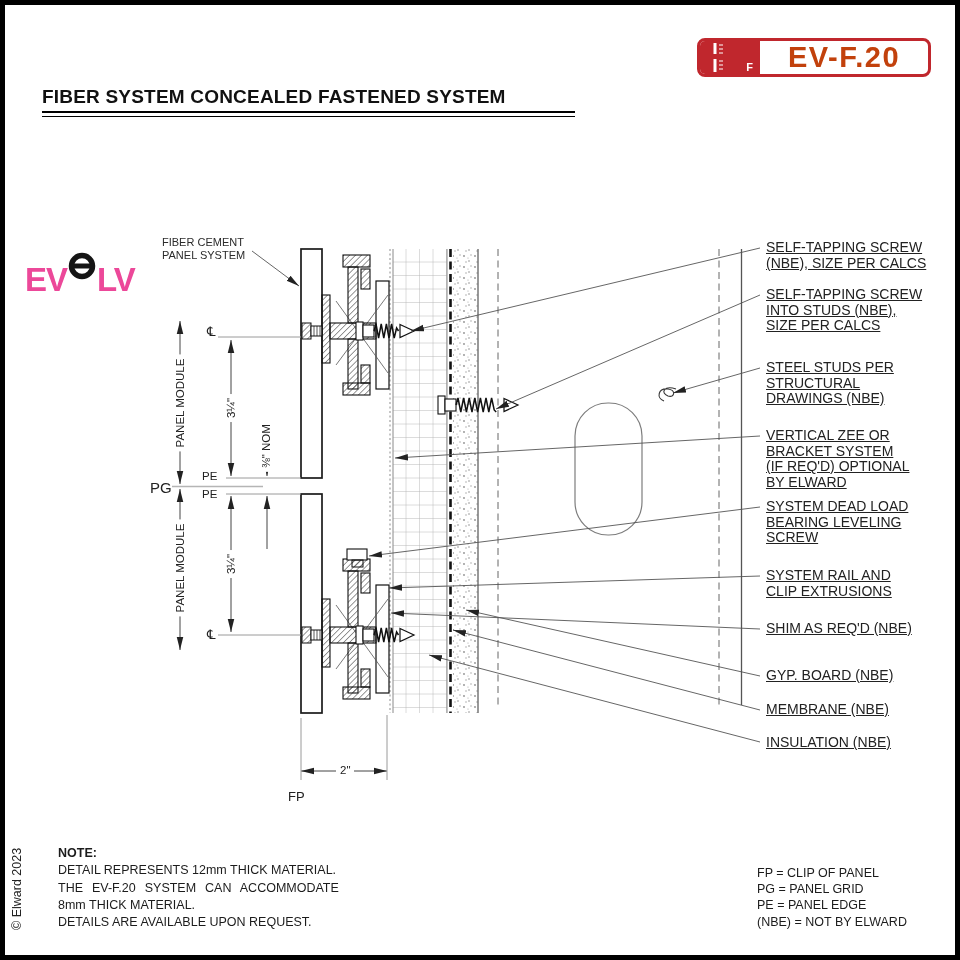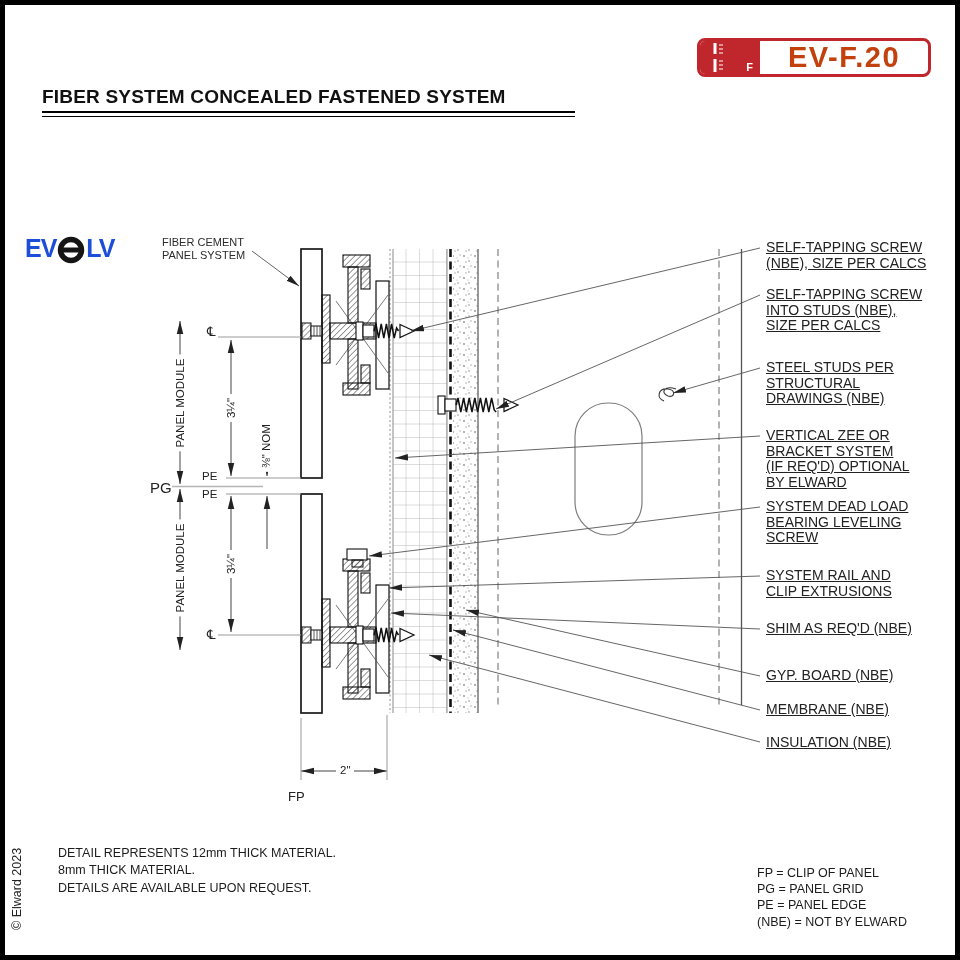--- a/index.html
+++ b/index.html
@@ -11,21 +11,21 @@
   #title{left:42px;top:86px;font-size:19px;font-weight:bold;letter-spacing:.2px;color:#111;}
   #title-rule{left:42px;top:111px;width:533px;height:3px;border-top:2.5px solid #000;border-bottom:1px solid #000;}
   #badge{left:697px;top:38px;width:234px;height:39px;background:#fff;border:3px solid #c0272d;
          border-radius:8px;box-sizing:border-box;display:flex;overflow:hidden;}
   #badge-icon{width:60px;background:#c0272d;position:relative;flex:none;}
   #badge-icon .f{position:absolute;right:7px;bottom:1px;color:#fff;font-size:11px;font-weight:bold;}
   #badge-code{flex:1;display:flex;align-items:center;justify-content:center;
               font-size:29px;font-weight:700;letter-spacing:1.5px;color:#c2410c;}
   
   #logo{left:25px;top:231px;display:flex;align-items:center;}
-  .logo-txt{font-size:25px;font-weight:900;letter-spacing:-1px;color:#1d4ed8;line-height:34px;}
+  .logo-txt{font-size:33px;font-weight:900;letter-spacing:-1px;color:#ec4899;line-height:34px;margin-top:32px;}
   #logo-sub{left:162px;top:236px;font-size:11px;line-height:13px;color:#2b2b2b;white-space:pre-line;}
   
   .callout{left:766px;width:175px;font-size:14px;line-height:15.5px;color:#222;white-space:pre-line;text-decoration:underline;}
   #note{left:58px;top:845px;font-size:12.5px;line-height:17.3px;color:#1c1c1c;}
   #note .h{font-weight:bold;}
   #note .just{word-spacing:5.5px;}
   #legend{left:757px;top:865px;font-size:12.5px;line-height:16.2px;color:#1c1c1c;}
   
   .dim{font-size:11.5px;color:#222;background:#fff;z-index:20;}
   .vdim{transform:translate(-50%,-50%) rotate(-90deg);padding:1px 4px;white-space:nowrap;}
@@ -239,21 +239,23 @@
 <div class="abs dim vdim txt" style="left:266px;top:446px">⅜" NOM</div>
 <div class="abs dim cl txt" style="left:205px;top:324px">℄</div>
 <div class="abs dim cl txt" style="left:205px;top:627px">℄</div>
 <div class="abs dim txt" style="left:202px;top:470px">PE</div>
 <div class="abs dim txt" style="left:202px;top:488px">PE</div>
 <div class="abs dim txt" style="left:150px;top:479px;font-size:15px">PG</div>
 <div class="abs dim txt" style="left:336px;top:764px;padding:0 4px">2"</div>
 <div class="abs dim txt" style="left:288px;top:789px;font-size:13px">FP</div>
 
 <div id="note" class="abs txt">
+  <div class="h">NOTE:</div>
   <div>DETAIL REPRESENTS 12mm THICK MATERIAL.</div>
+  <div class="just">THE EV-F.20 SYSTEM CAN ACCOMMODATE</div>
   <div>8mm THICK MATERIAL.</div>
   <div>DETAILS ARE AVAILABLE UPON REQUEST.</div>
 </div>
 
 <div id="legend" class="abs txt">
   <div>FP = CLIP OF PANEL</div>
   <div>PG = PANEL GRID</div>
   <div>PE = PANEL EDGE</div>
   <div>(NBE) = NOT BY ELWARD</div>
 </div>

